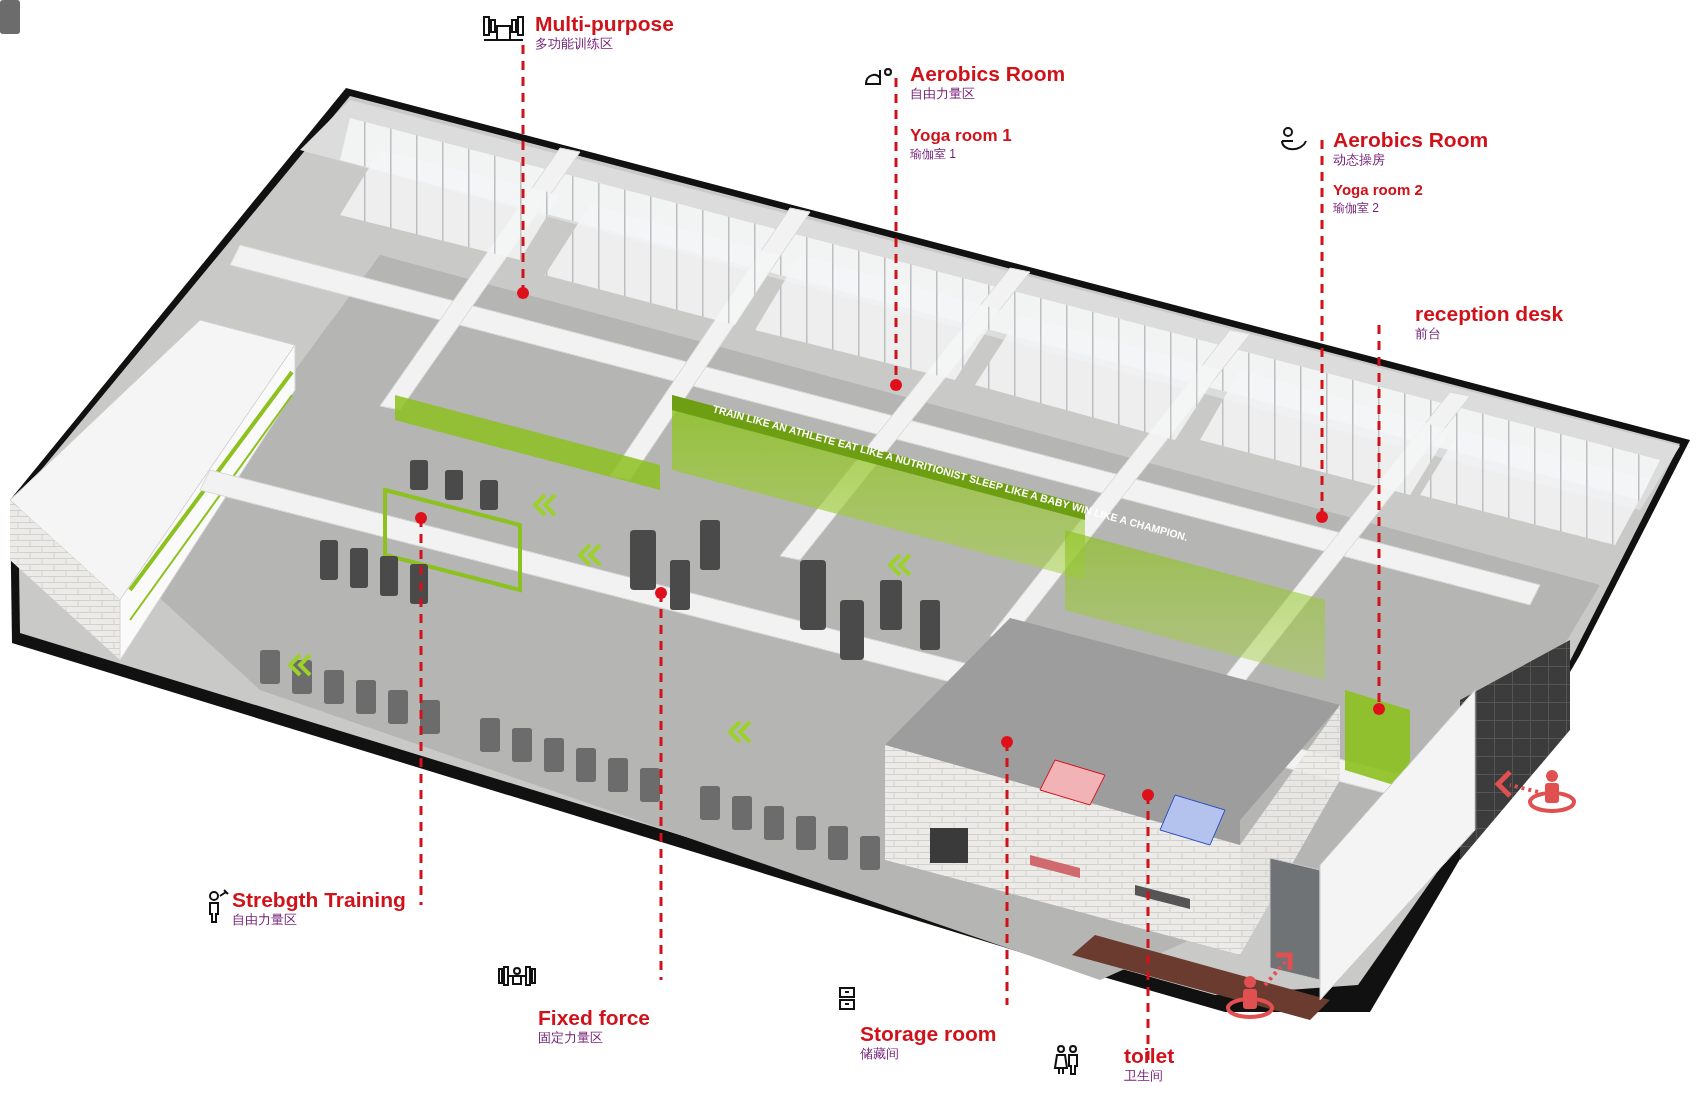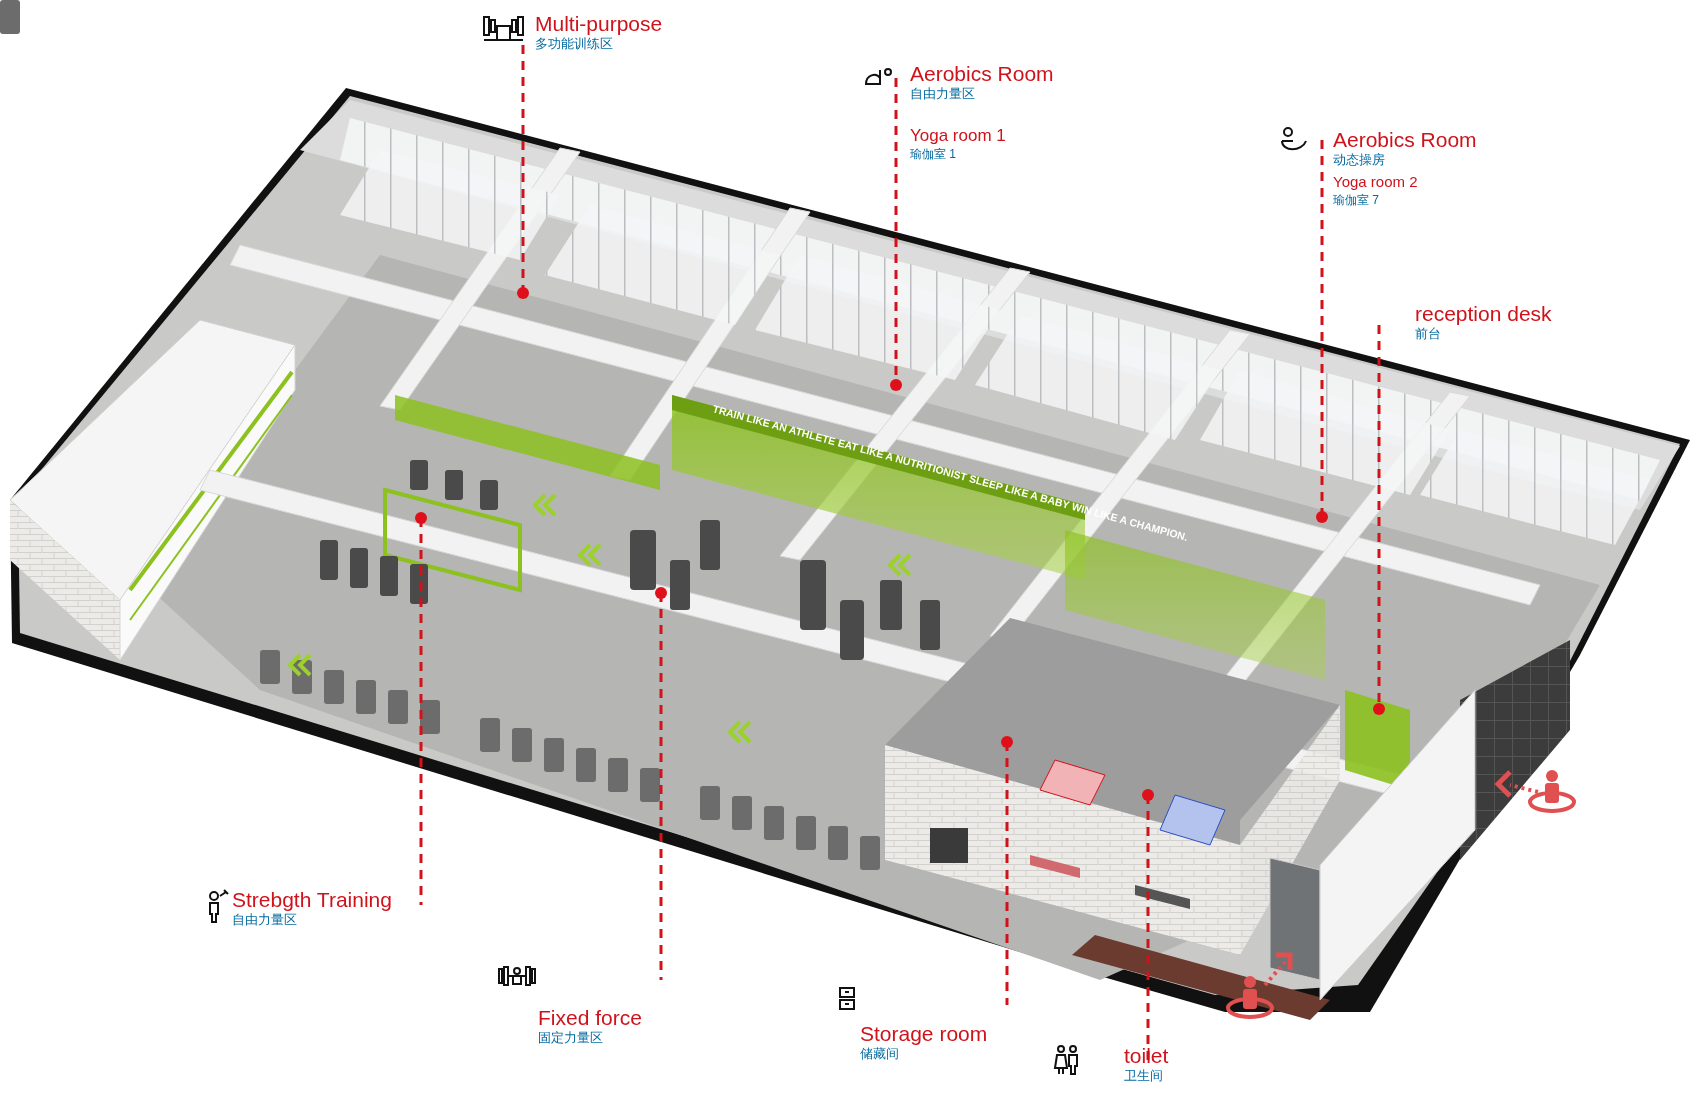--- a/index.html
+++ b/index.html
@@ -1,21 +1,21 @@
 <!DOCTYPE html>
 <html><head>
 <meta charset="utf-8">
 <style>
   html, body { margin:0; padding:0; background:#ffffff; }
   body { width:1700px; height:1094px; position:relative; overflow:hidden; font-family:"Liberation Sans", "DejaVu Sans", sans-serif; }
   #scene { position:absolute; left:0; top:0; width:1700px; height:1094px; }
   .label { position:absolute; }
-  .label .en { color:#d0121b; font-weight:normal; font-size:21px; line-height:24px; white-space:nowrap; }
+  .label .en { color:#d0121b; font-weight:bold; font-size:21px; line-height:24px; white-space:nowrap; }
   .label .en.sm { font-size:17px; line-height:20px; }
-  .label .zh { color:#0369a1; font-size:13px; line-height:16px; white-space:nowrap; }
+  .label .zh { color:#701a75; font-size:13px; line-height:16px; white-space:nowrap; }
   .label .zh.sm { font-size:12px; }
   .label.right { text-align:left; }
 </style>
 </head>
 <body>
 
 <svg id="scene" viewBox="0 0 1700 1094" xmlns="http://www.w3.org/2000/svg">
   <defs>
     <pattern id="brick" width="24" height="12" patternUnits="userSpaceOnUse">
       <rect width="24" height="12" fill="#ecebe8"></rect>
@@ -242,22 +242,22 @@
 <div class="label" style="left:910px; top:62px;">
   <div class="en">Aerobics Room</div>
   <div class="zh">自由力量区</div>
   <div class="en sm" style="margin-top:24px;">Yoga room 1</div>
   <div class="zh sm">瑜伽室 1</div>
 </div>
 
 <div class="label" style="left:1333px; top:128px;">
   <div class="en">Aerobics Room</div>
   <div class="zh">动态操房</div>
-  <div class="en sm" style="margin-top:4px; font-size:15px;">Yoga room 2</div>
-  <div class="zh sm">瑜伽室 7</div>
+  <div class="en sm" style="margin-top:12px; font-size:15px;">Yoga room 2</div>
+  <div class="zh sm">瑜伽室 2</div>
 </div>
 
 <div class="label" style="left:1384px; top:302px;margin-left:31px;">
   <div class="en">reception desk</div>
   <div class="zh">前台</div>
 </div>
 
 <div class="label right" style="left:232px; top:888px; width:180px;">
   <div class="en">Strebgth Training</div>
   <div class="zh">自由力量区</div>

